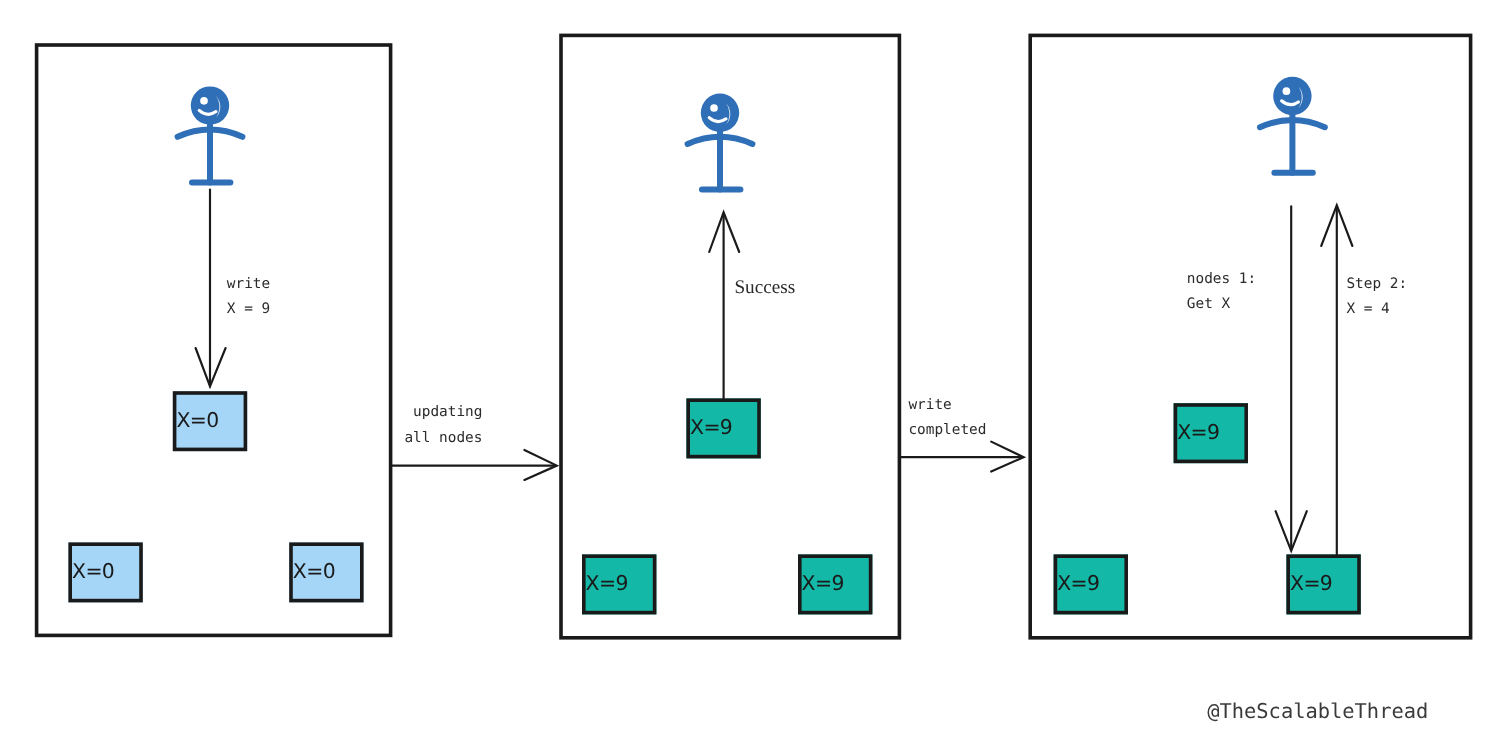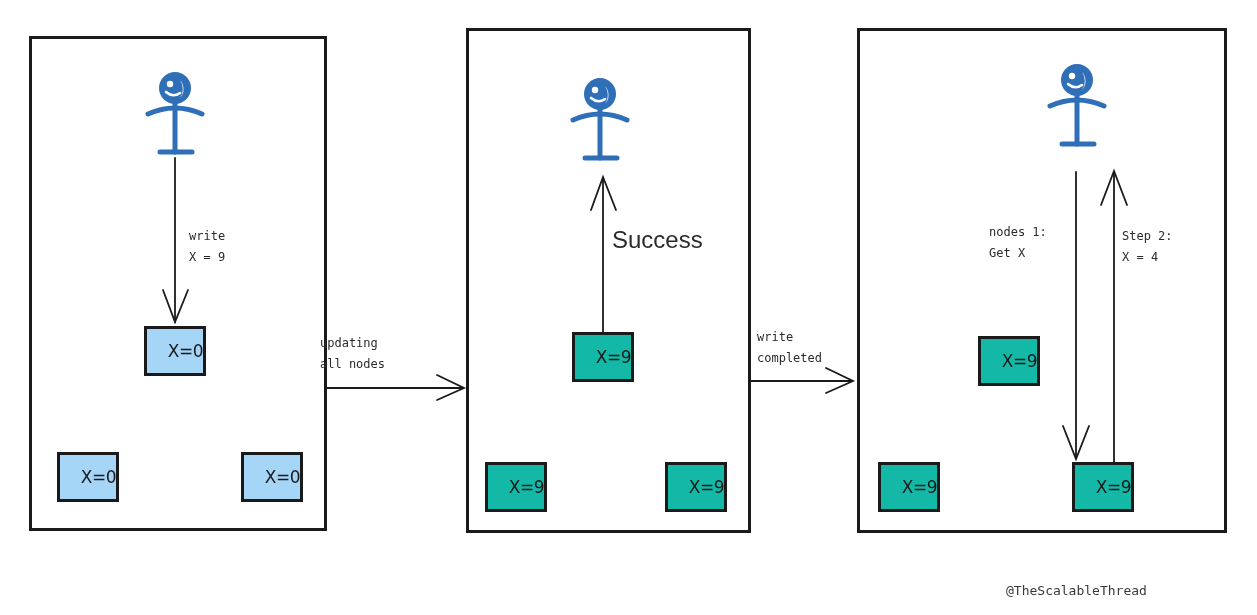--- a/index.html
+++ b/index.html
@@ -23,45 +23,45 @@
     box-sizing: border-box;
     border: 3px solid #1a1a1a;
     background: #ffffff;
   }
   .node-box {
     position: absolute;
     box-sizing: border-box;
     border: 3px solid #1a1a1a;
     display: flex;
     align-items: center;
-    justify-content: flex-end;
+    justify-content: flex-start;
     font-family: "DejaVu Sans", "Liberation Sans", sans-serif;
     font-size: 17px;
     color: #1a1a1a;
     letter-spacing: -0.5px;
   }
   .node-box.blue { background: #a5d5f7; }
   .node-box.green { background: #14b8a6; }
 
   .label {
     position: absolute;
     font-family: "DejaVu Sans Mono", "Liberation Mono", monospace;
     font-size: 12px;
     line-height: 21px;
     color: #2b2b2b;
     white-space: pre;
   }
   .label.sans {
-    font-family: Liberation Sans, sans-serif;
-    font-size: 24px;
+    font-family: Liberation Serif, serif;
+    font-size: 16px;
   }
   .watermark {
     position: absolute;
     font-family: "DejaVu Sans Mono", "Liberation Mono", monospace;
-    font-size: 13px;
+    font-size: 17px;
     color: #3a3a3a;
     white-space: pre;
   }
   svg.overlay {
     position: absolute;
     left: 0;
     top: 0;
     width: 1257px;
     height: 615px;
     pointer-events: none;
@@ -157,21 +157,21 @@
   </div>
   <div class="node-box green" style="left:1072px; top:462px; width:62px; height:50px;">
     <span>X=9</span>
   </div>
 
   <div class="label" style="left:989px; top:222px;">nodes 1:
 Get X</div>
   <div class="label" style="left:1122px; top:226px;">Step 2:
 X = 4</div>
 
-  <div class="label" style="left:320px; top:333px;">updating
+  <div class="label" style="left:337px; top:333px;text-align:right;">updating
 all nodes</div>
   <div class="label" style="left:757px; top:327px;">write
 completed</div>
 
   <div class="watermark" style="left:1006px; top:583px;">@TheScalableThread</div>
 
   <svg class="overlay" viewBox="0 0 1257 615">
     <g stroke="#1a1a1a" stroke-width="1.8" fill="none" stroke-linecap="round">
 
       <g>

